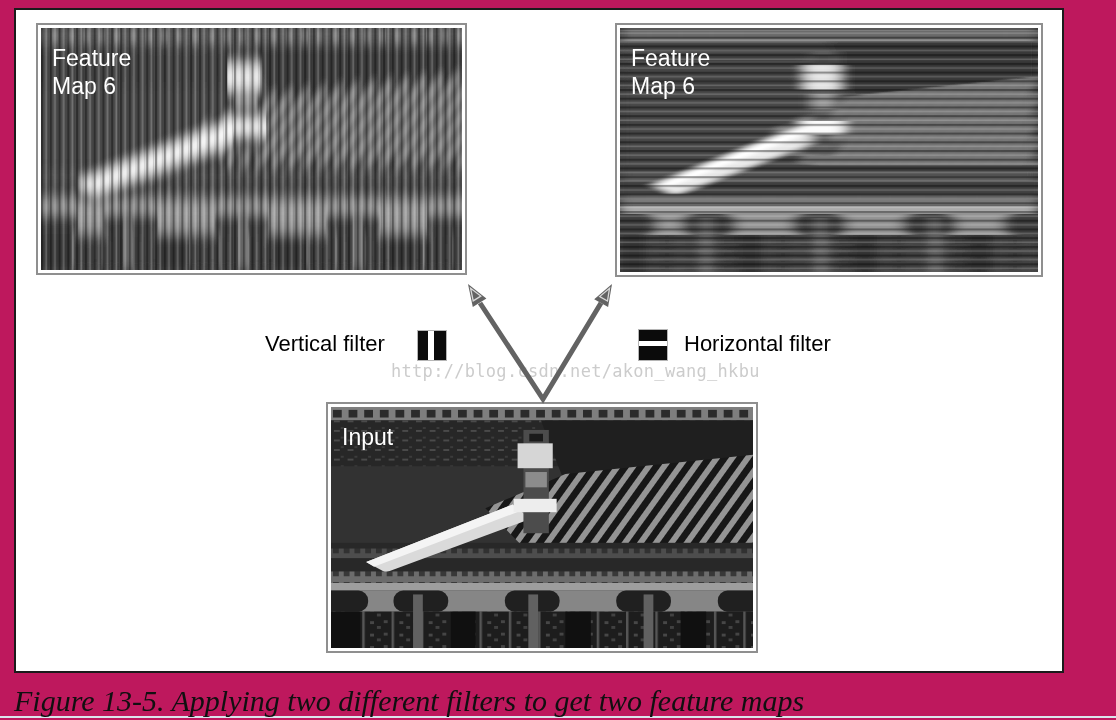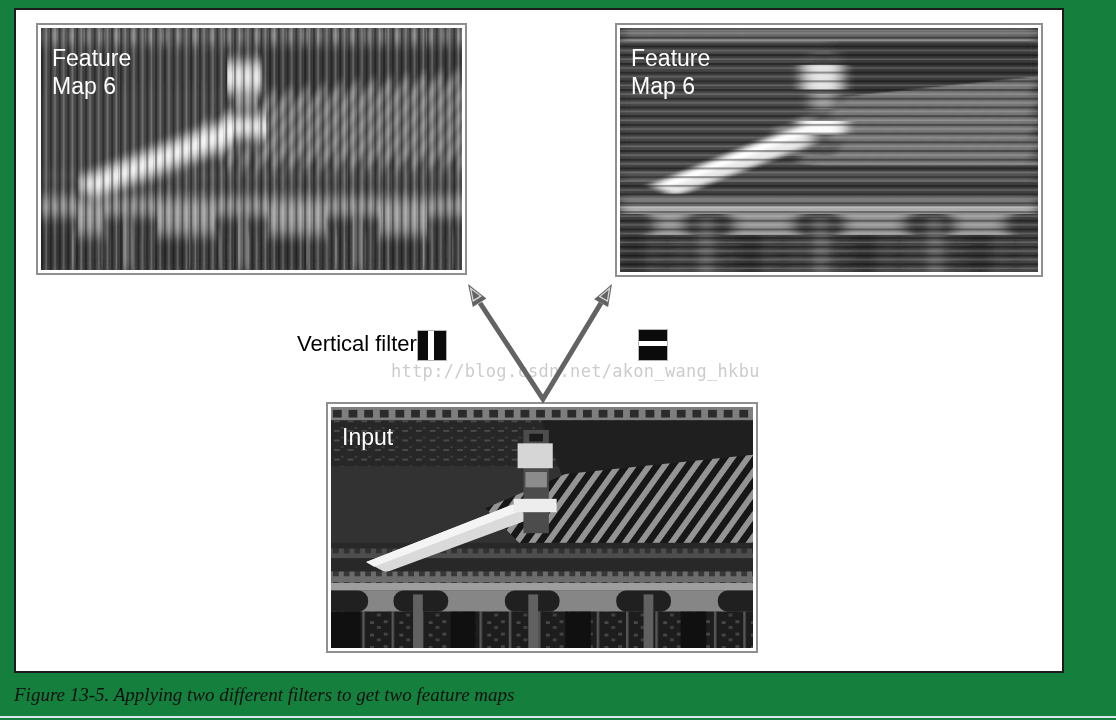--- a/index.html
+++ b/index.html
@@ -1,43 +1,43 @@
 <!DOCTYPE html>
 <html><head>
 <meta charset="utf-8">
 <style>
   html,body{margin:0;padding:0;background:#ffffff;}
-  .page{position:relative;width:1116px;height:720px;background:#15803d;overflow:hidden;
+  .page{position:relative;width:1116px;height:720px;background:#be185d;overflow:hidden;
         font-family:"Liberation Sans","DejaVu Sans",sans-serif;}
   .figure-frame{position:absolute;left:14px;top:8px;width:1050px;height:665px;
                 box-sizing:border-box;border:2px solid #1b1b1b;background:#ffffff;}
   .panel{position:absolute;box-sizing:border-box;border:2px solid #8f8f8f;
          padding:3px;background:#ffffff;z-index:1;}
   .panel svg.photo{display:block;width:100%;height:100%;}
   .panel-fm1{left:36px;top:23px;width:431px;height:252px;}
   .panel-fm2{left:615px;top:23px;width:428px;height:254px;}
   .panel-input{left:326px;top:402px;width:432px;height:251px;}
   .panel-label{position:absolute;left:14px;top:19px;color:#ffffff;
                font-size:23px;line-height:28px;z-index:2;}
   .panel-label span{display:block;}
-  .filter-label{position:absolute;top:331px;font-size:22px;color:#000000;z-index:2;white-space:nowrap;margin-left:32px;}
+  .filter-label{position:absolute;top:331px;font-size:22px;color:#000000;z-index:2;white-space:nowrap;}
   .filter-label.vertical{left:265px;}
   .filter-label.horizontal{left:684px;}
   .filter-icon{position:absolute;z-index:2;box-sizing:border-box;border:1px solid #b5b5b5;}
   .filter-icon.v{left:417px;top:330px;width:30px;height:31px;
       background:linear-gradient(90deg,#0b0b0b 0 37%,#ffffff 37% 57%,#0b0b0b 57% 100%);}
   .filter-icon.h{left:638px;top:329px;width:30px;height:32px;
       background:linear-gradient(180deg,#0b0b0b 0 38%,#ffffff 38% 54%,#0b0b0b 54% 100%);}
   .watermark{position:absolute;left:391px;top:361px;z-index:2;
              font-family:"DejaVu Sans Mono","Liberation Mono",monospace;
              font-size:17px;letter-spacing:0.3px;color:#cccccc;white-space:nowrap;}
   .arrows{position:absolute;left:0;top:0;width:1116px;height:720px;z-index:3;pointer-events:none;}
   .caption{position:absolute;left:14px;top:684px;z-index:1;
            font-family:"Liberation Serif","DejaVu Serif",serif;
-           font-style:italic;font-size:19px;color:#101010;white-space:nowrap;}
+           font-style:italic;font-size:30px;color:#101010;white-space:nowrap;}
   .bottom-rule{position:absolute;left:0;top:716px;width:1116px;height:2px;background:#dbe5ec;z-index:0;}
   .defs-svg{position:absolute;width:0;height:0;}
 </style>
 </head>
 <body>
 
 <div class="page">
 
   <svg class="defs-svg" aria-hidden="true">
     <defs>
@@ -169,20 +169,21 @@
       <use href="#temple" xlink:href="#temple"></use>
     </svg>
     <div class="panel-label">
       <span>Input</span>
     </div>
   </div>
 
   <div class="filter-label vertical">Vertical filter</div>
   <div class="filter-icon v"></div>
   <div class="filter-icon h"></div>
+  <div class="filter-label horizontal">Horizontal filter</div>
 
   <div class="watermark">http://blog.csdn.net/akon_wang_hkbu</div>
 
   <svg class="arrows" viewBox="0 0 1116 720">
     <path d="M480,303 L543,399 L601,303" fill="none" stroke="#636363" stroke-width="5"></path>
     <g>
       <polygon points="468,284 486.4,298.5 472.8,306.9" fill="#636363"></polygon>
       <polygon points="470.6,288.3 480.8,296.1 473.2,300.9" fill="none" stroke="#d9d9d9" stroke-width="1.3"></polygon>
     </g>
     <g>

